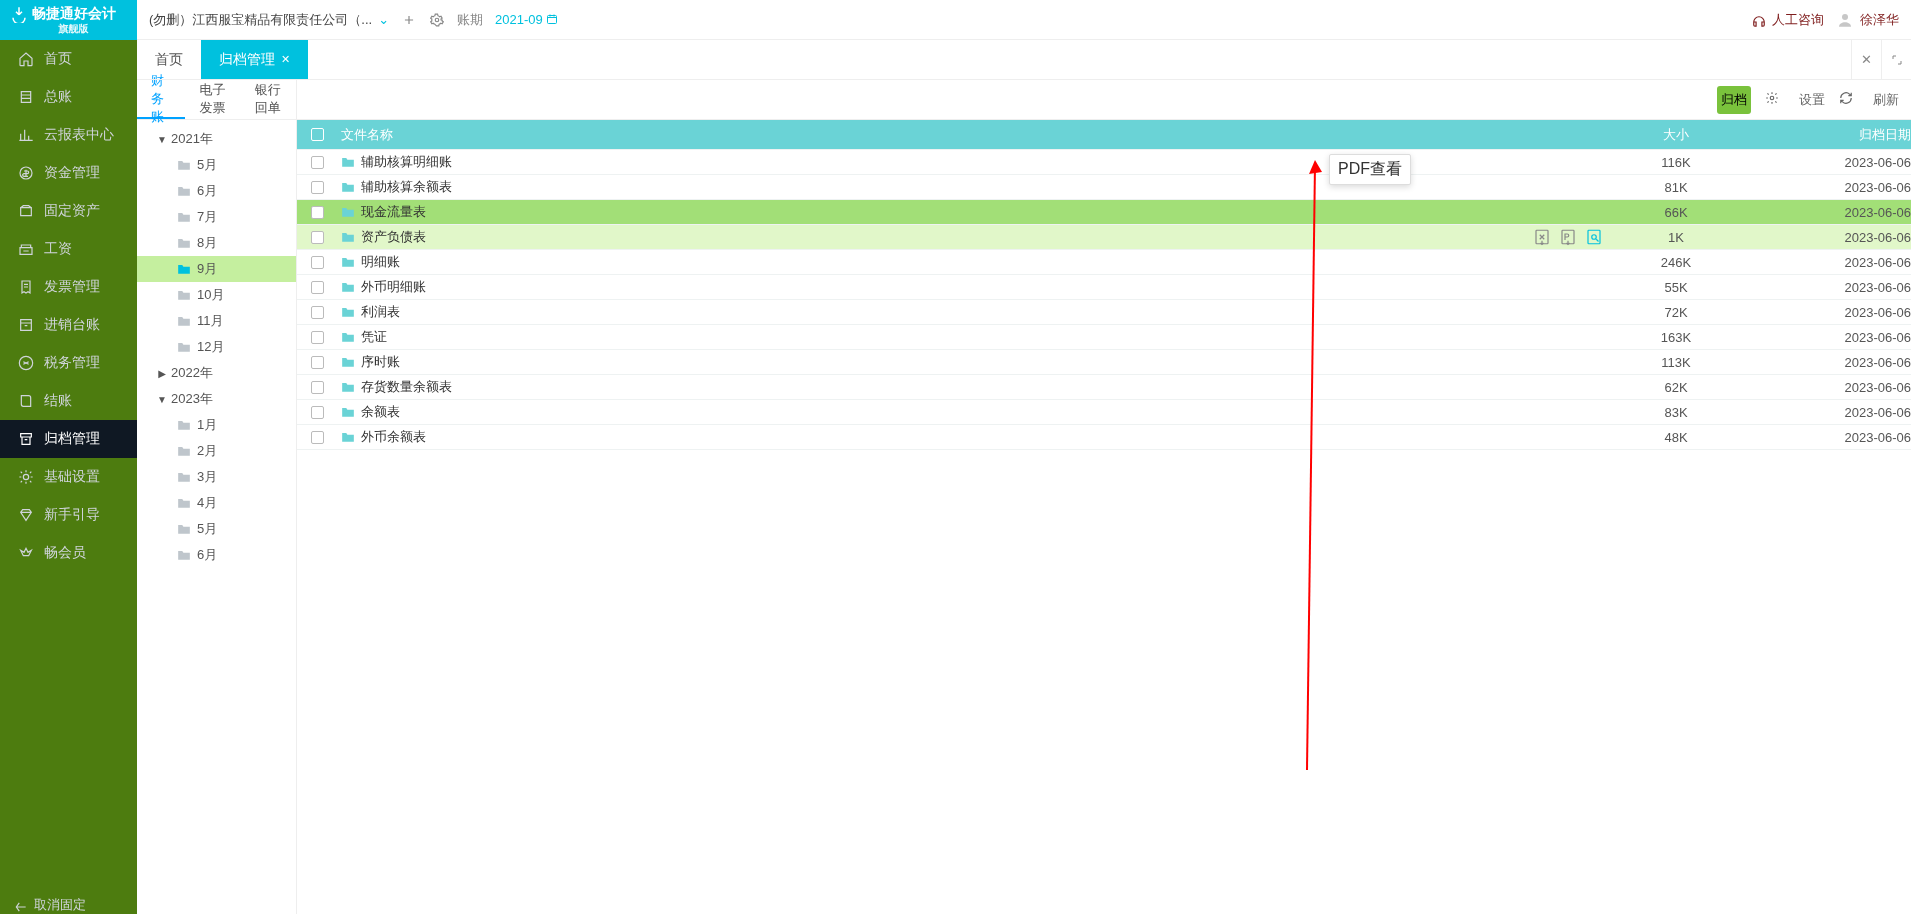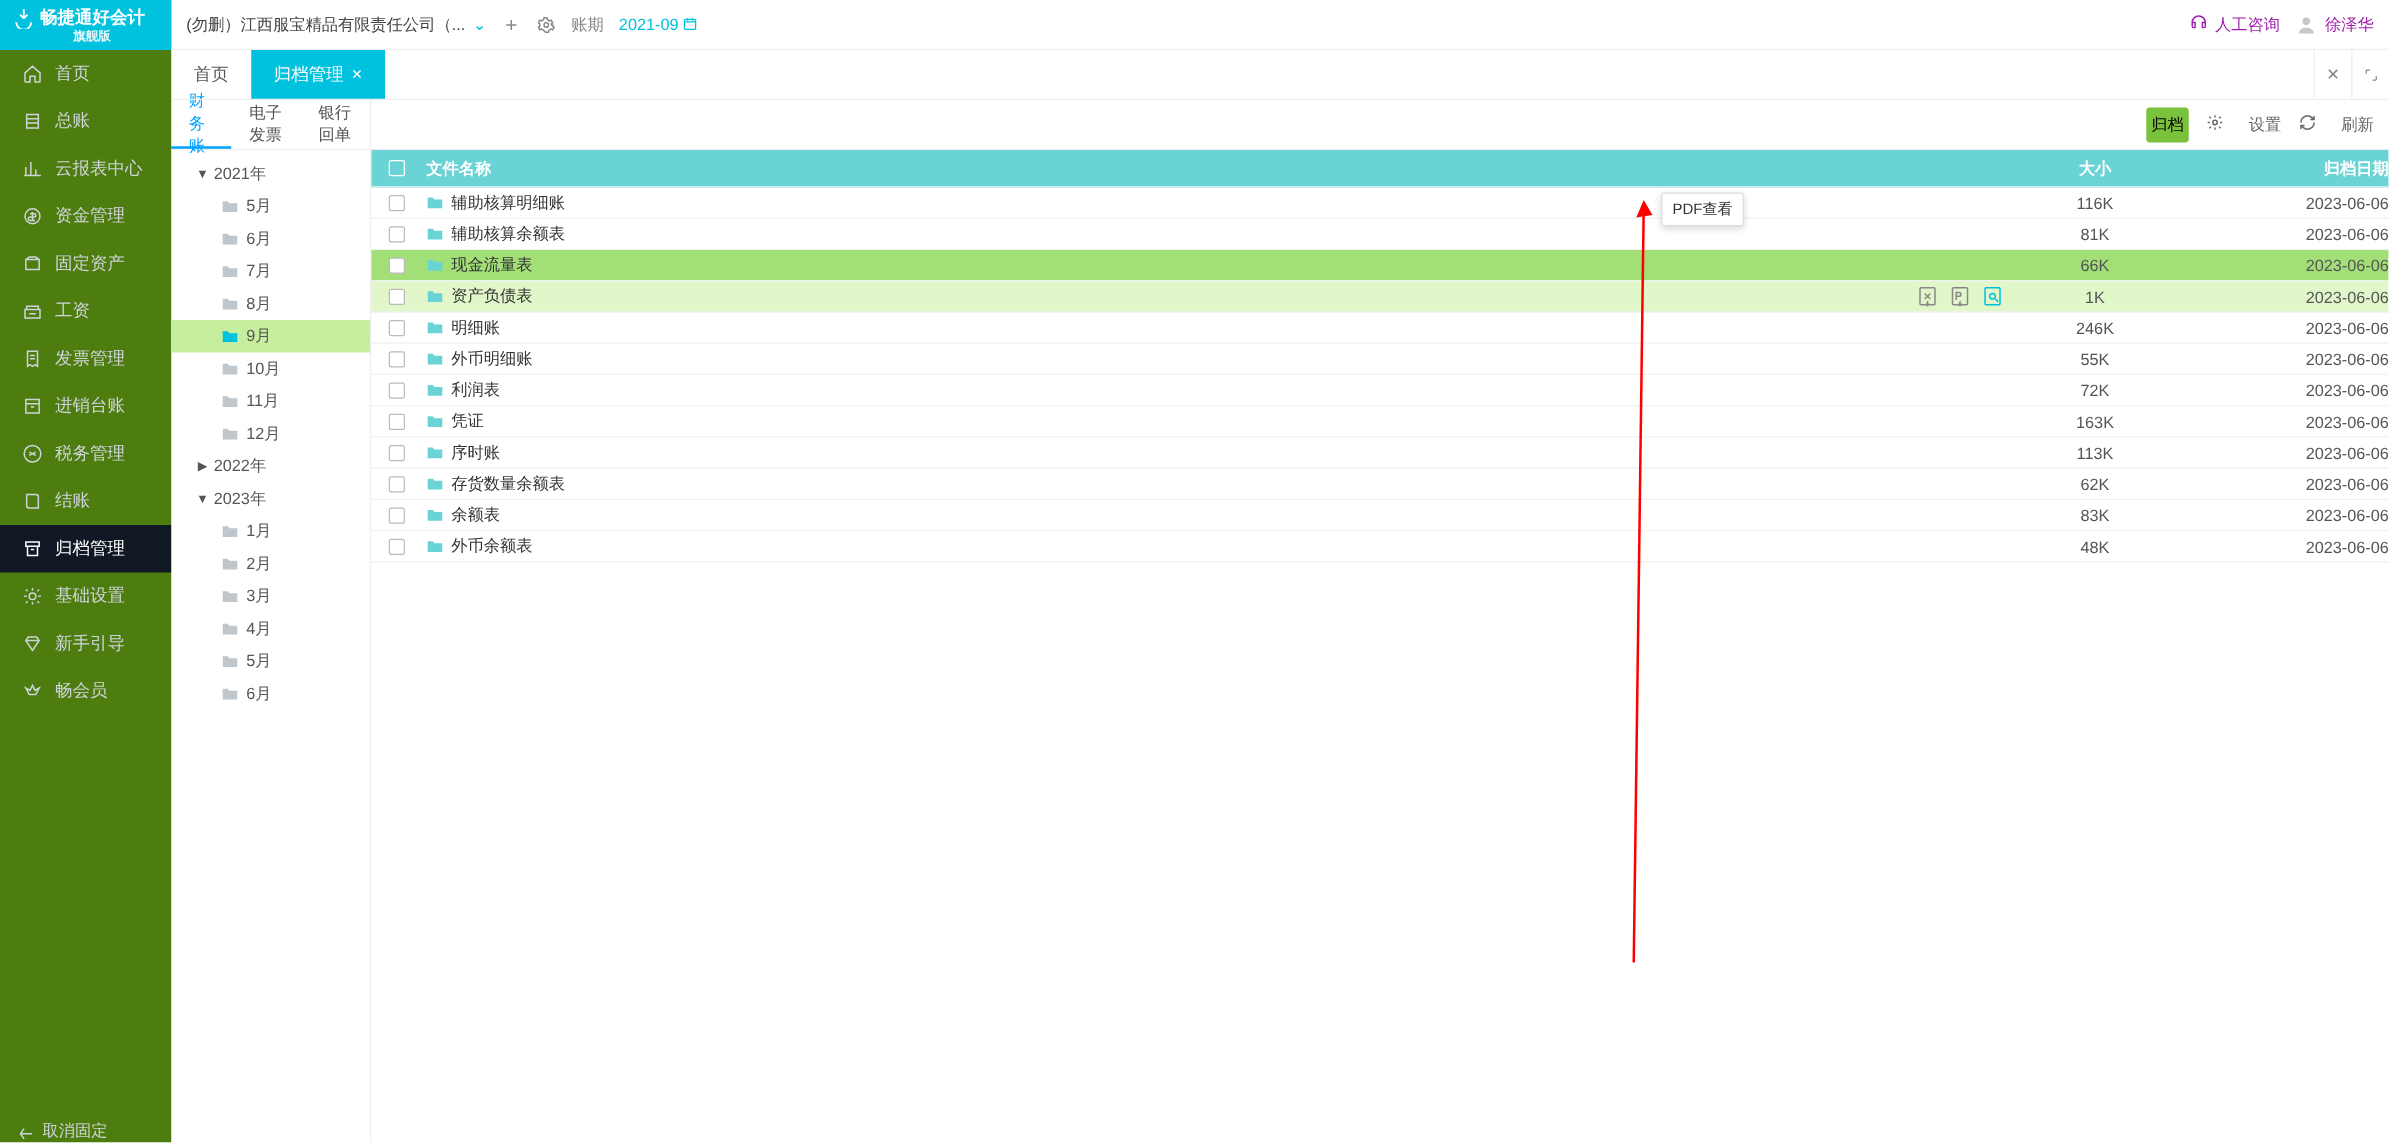--- a/index.html
+++ b/index.html
@@ -15,21 +15,21 @@
 .nav-item.active{background:#0f1823;color:#fff}
 .nav-item svg{width:16px;height:16px;flex-shrink:0}
 .sidebar-footer{height:34px;display:flex;align-items:flex-end;gap:6px;padding-left:14px;font-size:13px;cursor:pointer}
 .main{flex:1;display:flex;flex-direction:column;min-width:0}
 .topbar{height:40px;display:flex;align-items:center;padding:0 12px;border-bottom:1px solid #eee;gap:12px;font-size:13px;color:#555}
 .company{color:#444}
 .company .dd{color:#00c1de;margin-left:6px}
 .period-label{color:#888}
 .period-val{color:#00c1de}
 .topbar .spacer{flex:1}
-.topbar .user{display:flex;align-items:flex-start;gap:6px;color:#a21caf}
+.topbar .user{display:flex;align-items:flex-end;gap:6px;color:#7f1d1d}
 .icon-btn{display:inline-flex;align-items:center;justify-content:center;width:16px;height:16px;color:#888;cursor:pointer}
 .tabs{height:40px;display:flex;align-items:stretch;border-bottom:1px solid #eee;position:relative}
 .tab{display:flex;align-items:center;padding:0 18px;font-size:14px;color:#555;cursor:pointer;gap:6px}
 .tab.active{background:#00c1de;color:#fff}
 .tabs .win-btns{position:absolute;right:0;top:0;height:100%;display:flex}
 .win-btn{width:30px;display:flex;align-items:center;justify-content:center;border-left:1px solid #eee;color:#888;cursor:pointer}
 .body{flex:1;display:flex;min-height:0}
 .tree-panel{width:160px;border-right:1px solid #eee;display:flex;flex-direction:column}
 .inner-tabs{height:40px;display:flex;align-items:center;border-bottom:1px solid #eee}
 .inner-tab{padding:0 14px;height:100%;display:flex;align-items:center;font-size:13px;color:#555;cursor:pointer;border-bottom:2px solid transparent}
@@ -41,34 +41,34 @@
 .tree-node .caret{width:10px;text-align:center;margin-right:4px;font-size:10px;color:#555}
 .tree-node .fold{width:14px;height:12px;margin-right:6px;flex-shrink:0}
 .tree-node.active{background:#c5ef9f}
 .tree-node.active .fold{fill:#00c1de}
 .content{flex:1;display:flex;flex-direction:column;min-width:0;position:relative}
 .toolbar{height:40px;display:flex;align-items:center;justify-content:flex-end;gap:14px;padding:0 12px;border-bottom:1px solid #eee}
 .btn-primary{background:#7ac23c;color:#000000;border:none;padding:5px 4px;border-radius:3px;cursor:pointer;font-size:13px}
 .tool-link{display:flex;align-items:flex-start;gap:20px;color:#666;cursor:pointer;font-size:13px}
 .table{flex:1;overflow:auto}
 .tr{display:flex;align-items:center;height:25px;border-bottom:1px solid #eef2f2;font-size:13px}
-.tr.header{background:#6ad3d6;color:#fff;height:30px;font-weight:700}
+.tr.header{background:#6ad3d6;color:#fff;height:30px;font-weight:400}
 .tr .c-check{width:40px;display:flex;justify-content:center}
 .tr .c-name{flex:1;display:flex;align-items:center;gap:6px;padding-left:4px;min-width:0}
 .tr .c-size{width:130px;text-align:center;color:#555}
 .tr .c-date{width:170px;text-align:right;color:#555}
 .tr.header .c-size,.tr.header .c-date{color:#fff}
 .tr.hl1{background:#a2df77}
 .tr.hl2{background:#e1f7c9}
 .file-icn{width:14px;height:12px;fill:#6ad3d6;flex-shrink:0}
 .chk{width:13px;height:13px;border:1px solid #bbb;border-radius:2px;background:#fff}
 .tr.header .chk{border-color:#fff;background:transparent}
 .row-actions{display:flex;gap:8px;margin-right:8px}
 .row-actions svg{width:18px;height:18px;cursor:pointer}
-.tooltip{position:absolute;background:#fff;border:1px solid #ddd;box-shadow:0 2px 6px rgba(0,0,0,.15);padding:4px 8px;font-size:12px;color:#333;border-radius:2px;white-space:nowrap}
+.tooltip{position:absolute;background:#fff;border:1px solid #ddd;box-shadow:0 2px 6px rgba(0,0,0,.15);padding:4px 8px;font-size:16px;color:#333;border-radius:2px;white-space:nowrap}
 .arrow{position:absolute;pointer-events:none}
 .folder-svg{fill:#bfc6cc}
 .tree-node.active .folder-svg{fill:#00c1de}
 </style>
 </head>
 <body>
 
 <div class="app">
 
   <aside class="sidebar">

